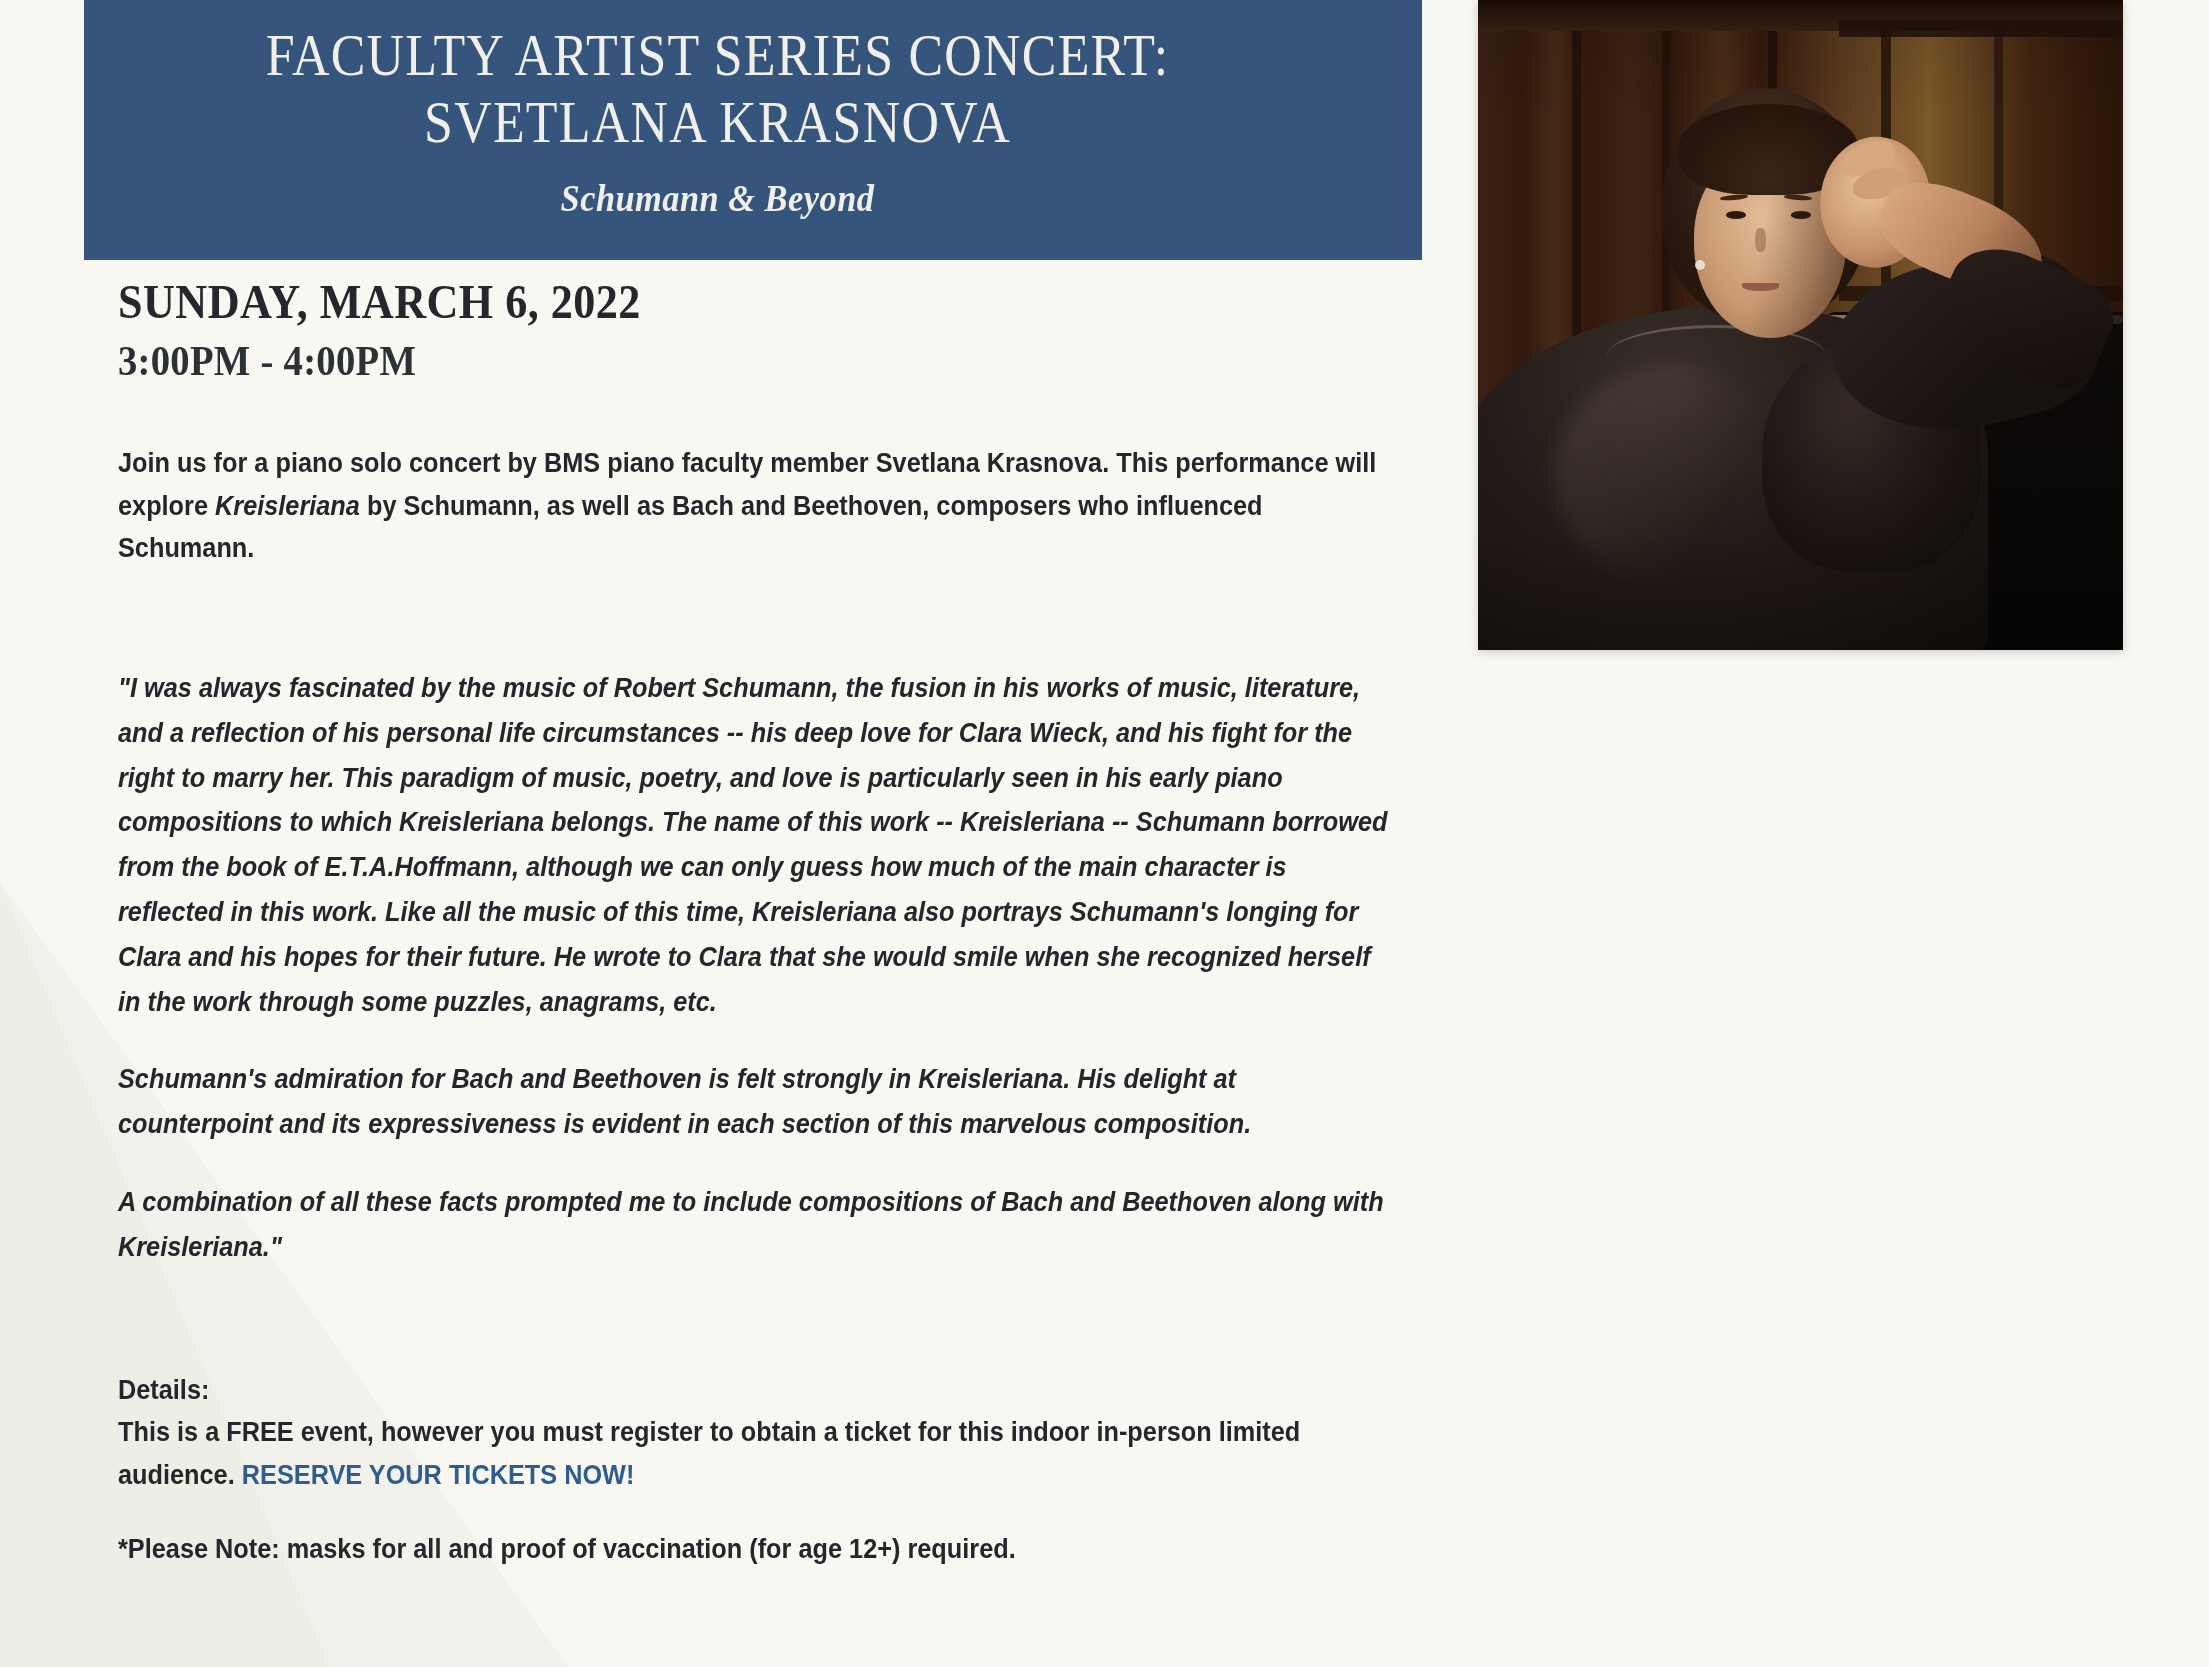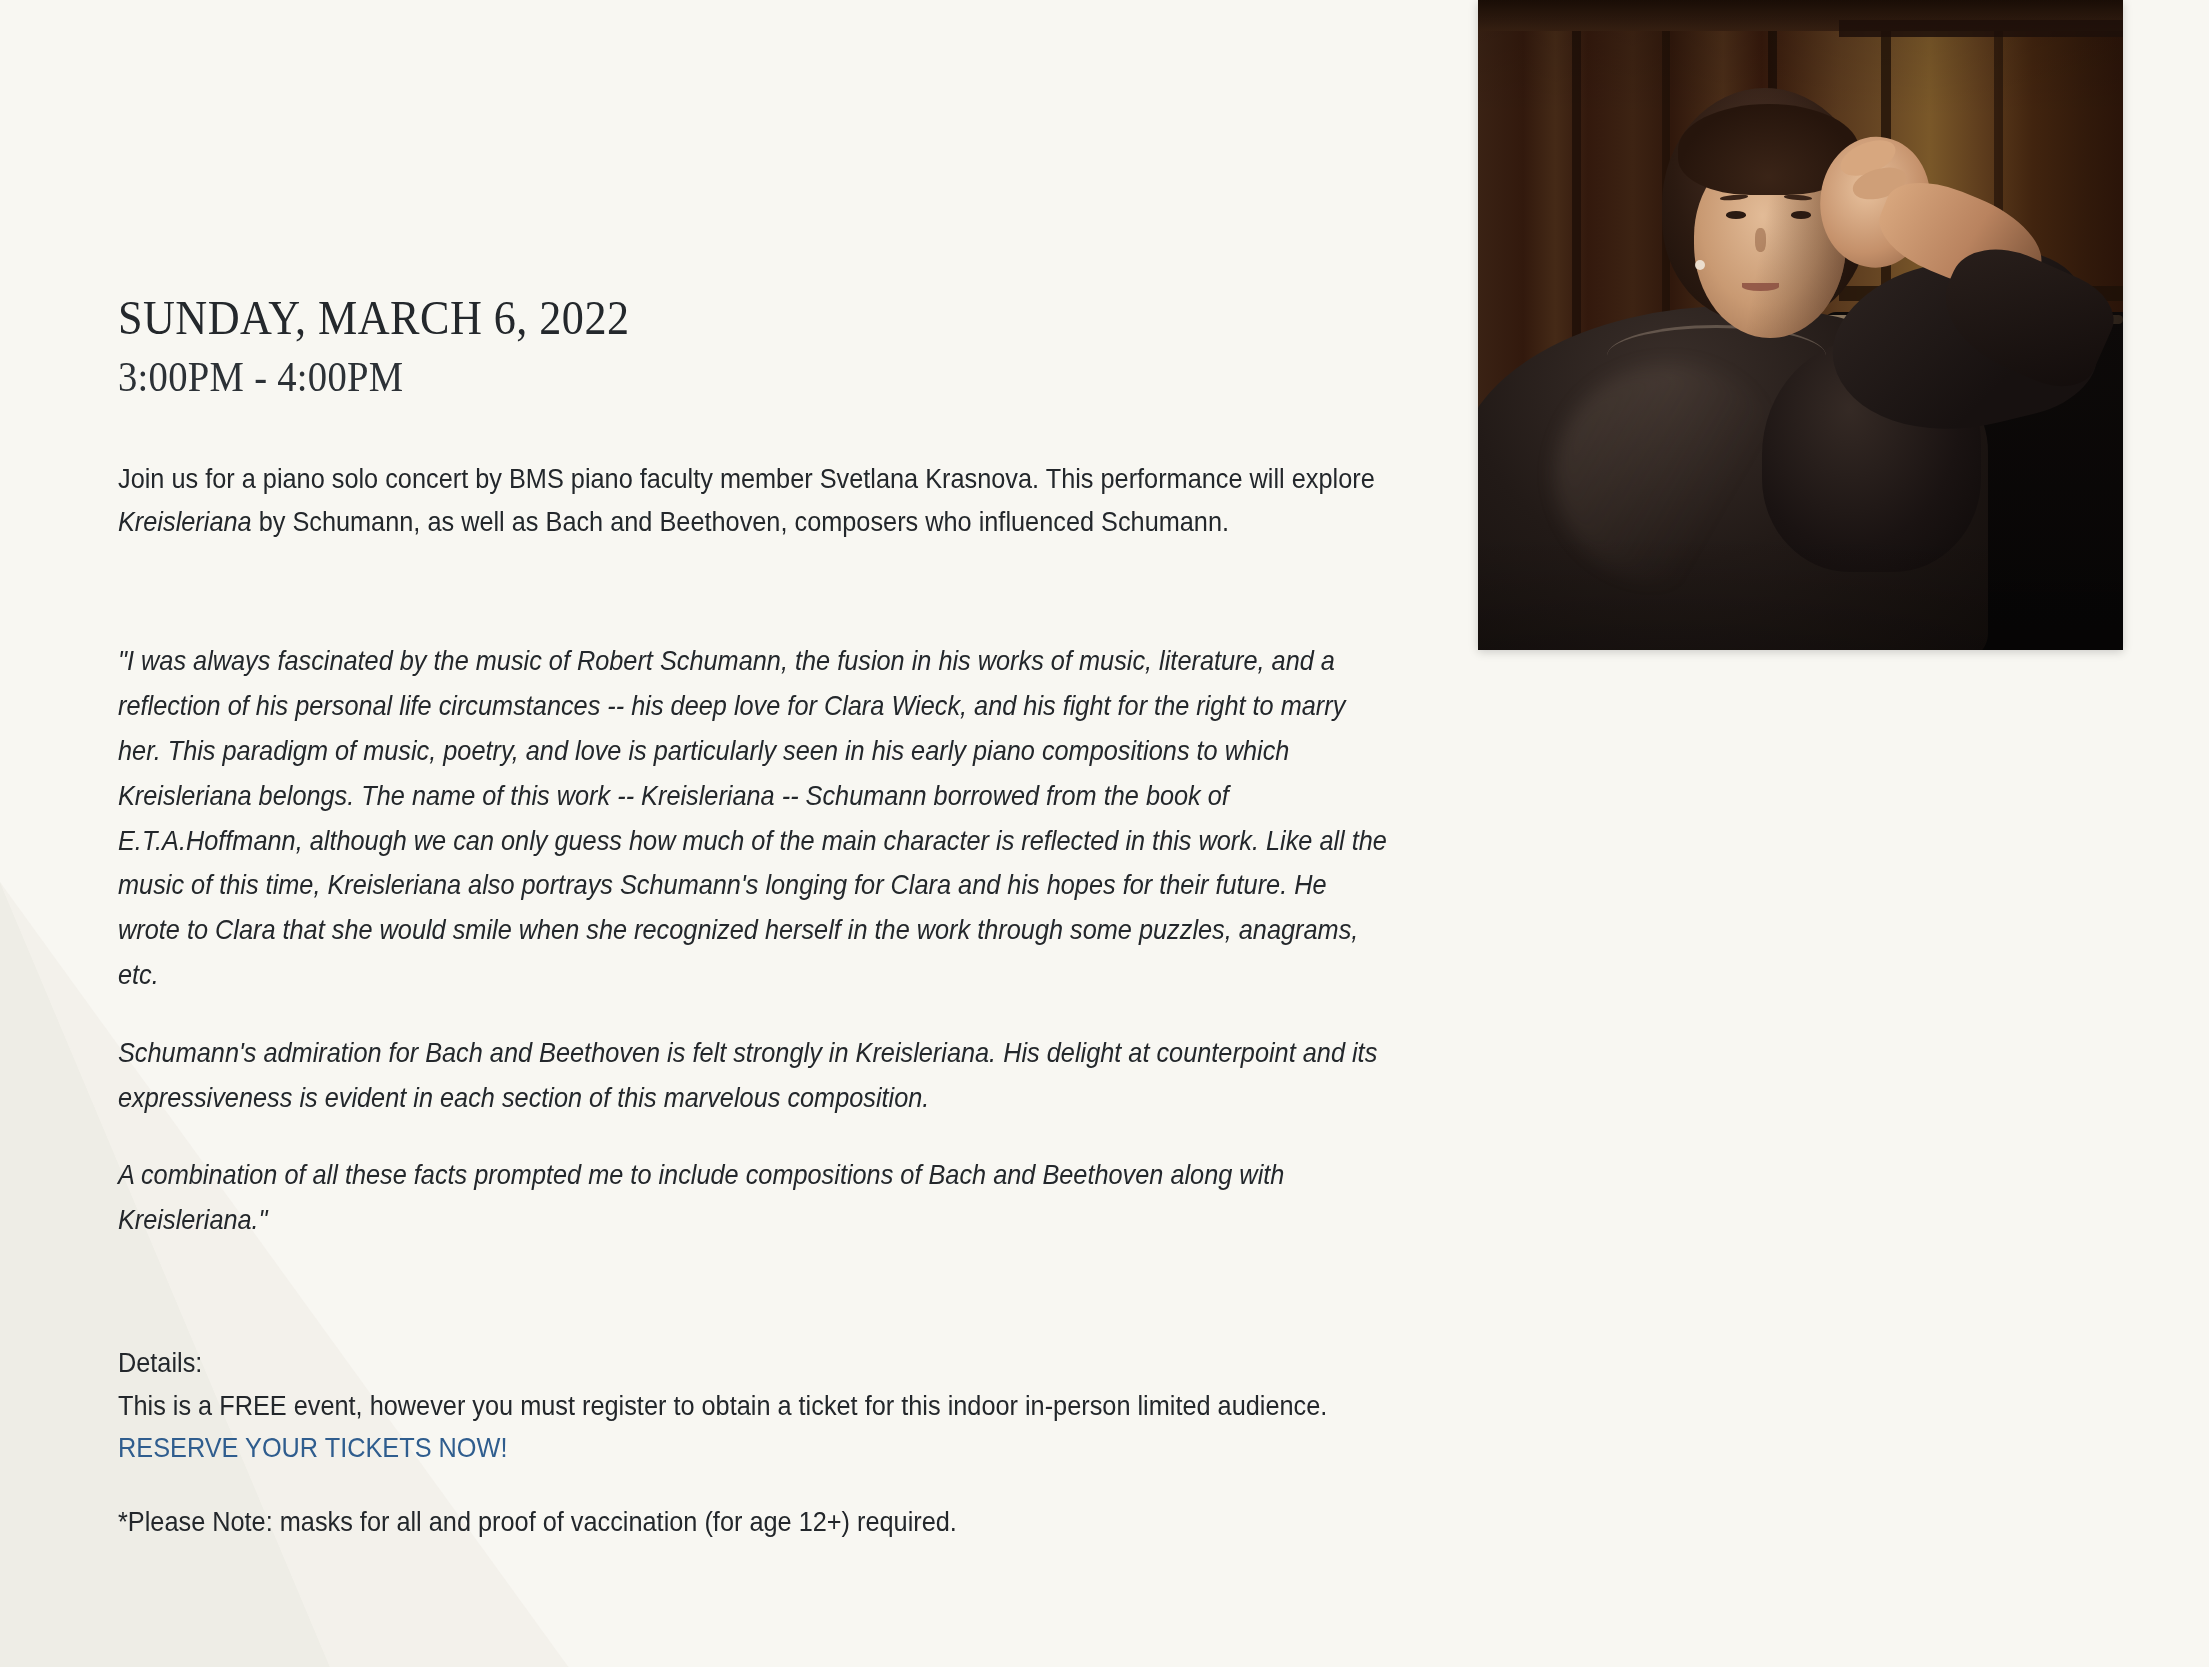--- a/index.html
+++ b/index.html
@@ -233,22 +233,23 @@
   }
   .photo-grain {
     inset: 0;
     background: linear-gradient(180deg, rgba(0,0,0,.12) 0%, rgba(0,0,0,0) 18%, rgba(0,0,0,0) 82%, rgba(0,0,0,.2) 100%);
   }
 
   
   #content {
     position: absolute;
     left: 118px;
-    top: 292px;
+    top: 276px;
     width: 1286px;
+    font-weight: bold;
   }
   #event-date {
     font-family: "Liberation Serif", "DejaVu Serif", serif;
     font-size: 48px;
     color: #24282c;
     letter-spacing: 0.5px;
     line-height: 1.08;
     transform: scaleX(0.92);
     transform-origin: left center;
     white-space: nowrap;
@@ -297,20 +298,27 @@
 </head>
 <body>
 
 <div id="diagonal-shade">
   <div class="wedge"></div>
   <div class="wedge2"></div>
 </div>
 
 <div id="page">
 
+  <div id="title-banner">
+    <div class="inner">
+      <div class="banner-title-line">FACULTY ARTIST SERIES CONCERT:</div>
+      <div class="banner-title-line">SVETLANA KRASNOVA</div>
+      <div class="banner-subtitle">Schumann &amp; Beyond</div>
+    </div>
+  </div>
 
   <div id="artist-photo">
     <div class="ph-layer wall"></div>
     <div class="ph-layer wall-vert-1"></div>
     <div class="ph-layer wall-vert-2"></div>
     <div class="ph-layer wall-vert-3"></div>
     <div class="ph-layer wall-vert-4"></div>
     <div class="ph-layer wall-vert-5"></div>
     <div class="ph-layer wall-top-rail"></div>
     <div class="ph-layer wall-horiz-rail"></div>

